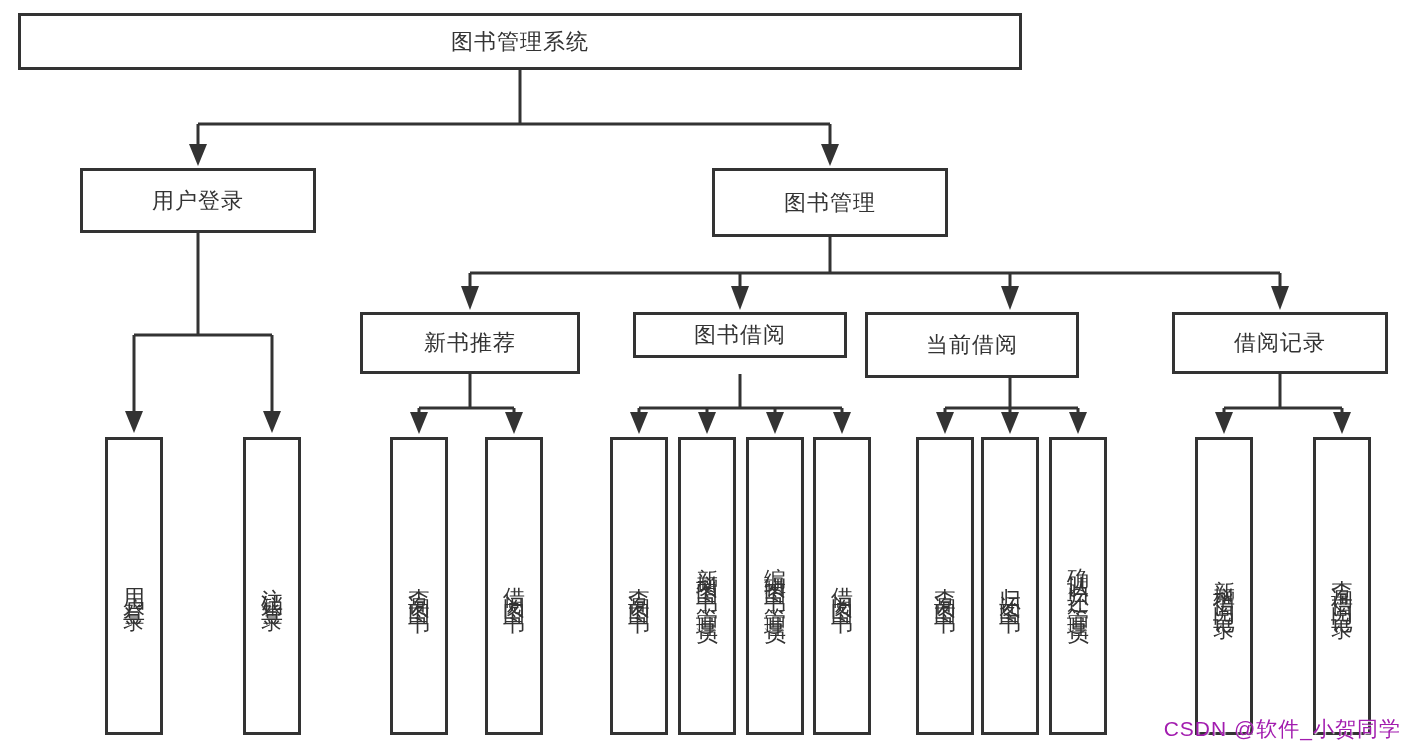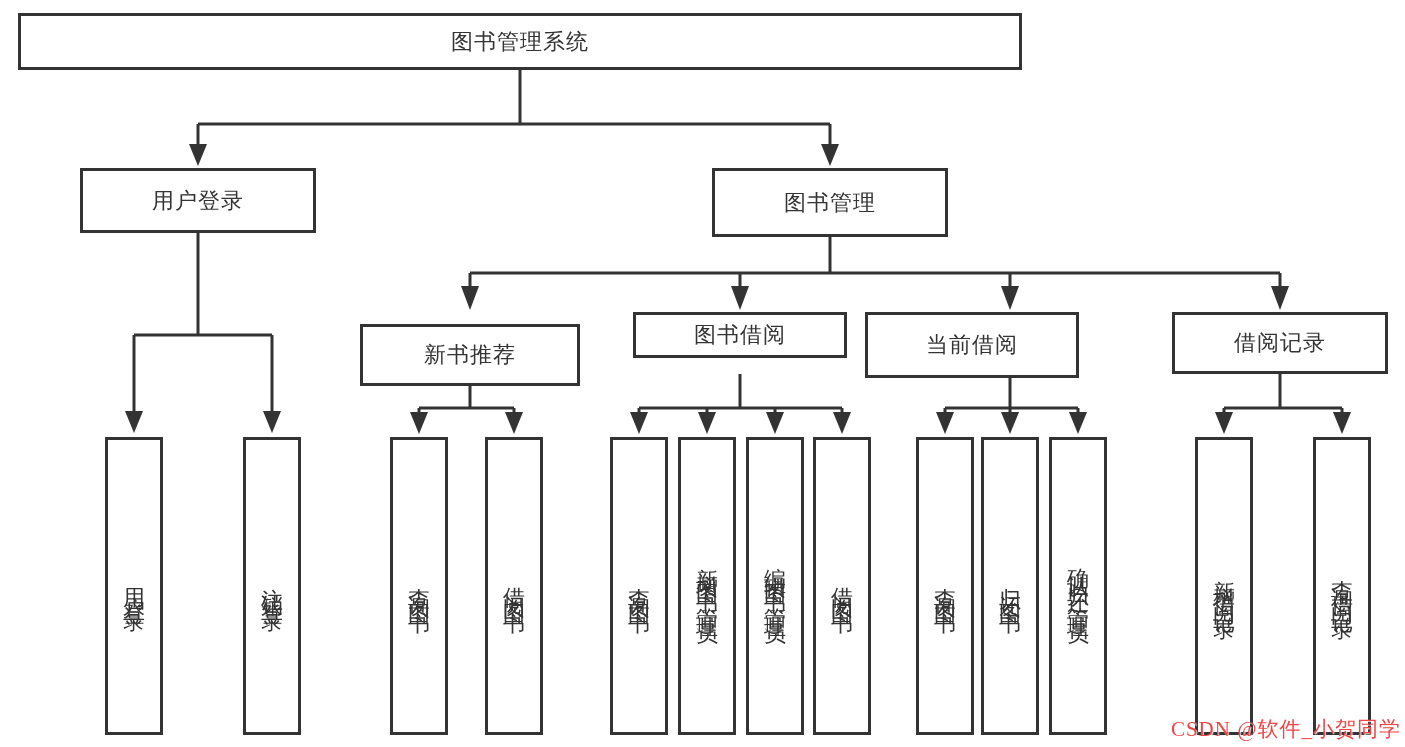--- a/index.html
+++ b/index.html
@@ -1,31 +1,31 @@
 <!DOCTYPE html>
 <html><head>
 <meta charset="utf-8">
 <style>
   html,body{margin:0;padding:0;background:#fff;}
   .canvas{
     position:relative;width:1405px;height:747px;background:#ffffff;overflow:hidden;
-    font-family:Liberation Serif, serif;
+    font-family:Liberation Sans, sans-serif;
   }
   .connectors{position:absolute;left:0;top:0;}
   .nd{
     position:absolute;box-sizing:border-box;border:3px solid #333333;background:#ffffff;
     display:flex;align-items:center;justify-content:center;color:#333333;
   }
   .h .lbl{font-size:22px;letter-spacing:1px;white-space:nowrap;}
   .v .lbl{
     writing-mode:vertical-rl;text-orientation:mixed;
     font-size:22px;letter-spacing:8px;line-height:1;white-space:nowrap;
   }
   .watermark{
-    position:absolute;right:4px;bottom:4px;font-size:21px;color:#ef4444;
+    position:absolute;right:4px;bottom:4px;font-size:21px;color:#a21caf;
     letter-spacing:1px;text-shadow:1px 1px 1px rgba(255,255,255,0.9);white-space:nowrap;
   }
 </style>
 </head>
 <body>
 
 <div class="canvas">
 
   <svg class="connectors" width="1405" height="747" viewBox="0 0 1405 747">
     <g stroke="#333333" stroke-width="3" fill="none">
@@ -101,21 +101,21 @@
     <span class="lbl">图书管理系统</span>
   </div>
 
   <div class="nd h" style="left:80px;top:168px;width:236px;height:65px">
     <span class="lbl">用户登录</span>
   </div>
   <div class="nd h" style="left:712px;top:168px;width:236px;height:69px">
     <span class="lbl">图书管理</span>
   </div>
 
-  <div class="nd h" style="left:360px;top:324px;width:220px;height:62px">
+  <div class="nd h" style="left:360px;top:312px;width:220px;height:62px">
     <span class="lbl">新书推荐</span>
   </div>
   <div class="nd h" style="left:633px;top:312px;width:214px;height:46px">
     <span class="lbl">图书借阅</span>
   </div>
   <div class="nd h" style="left:865px;top:312px;width:214px;height:66px">
     <span class="lbl">当前借阅</span>
   </div>
   <div class="nd h" style="left:1172px;top:312px;width:216px;height:62px">
     <span class="lbl">借阅记录</span>

